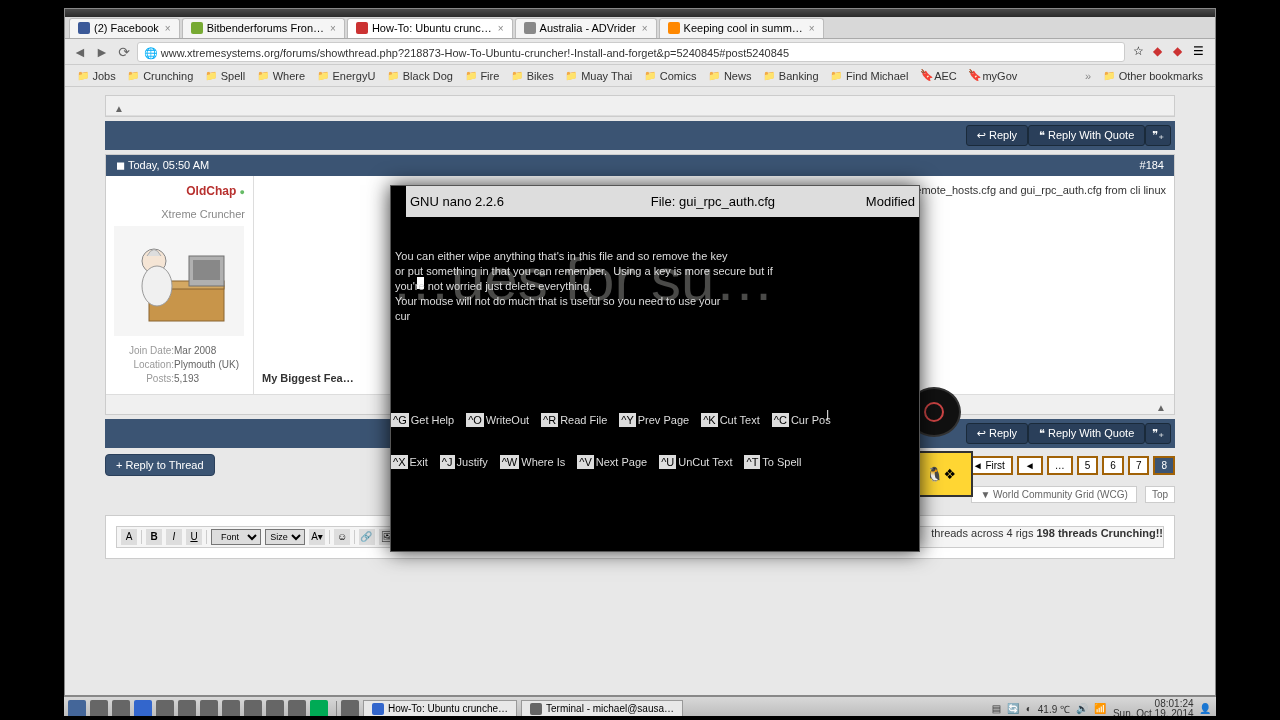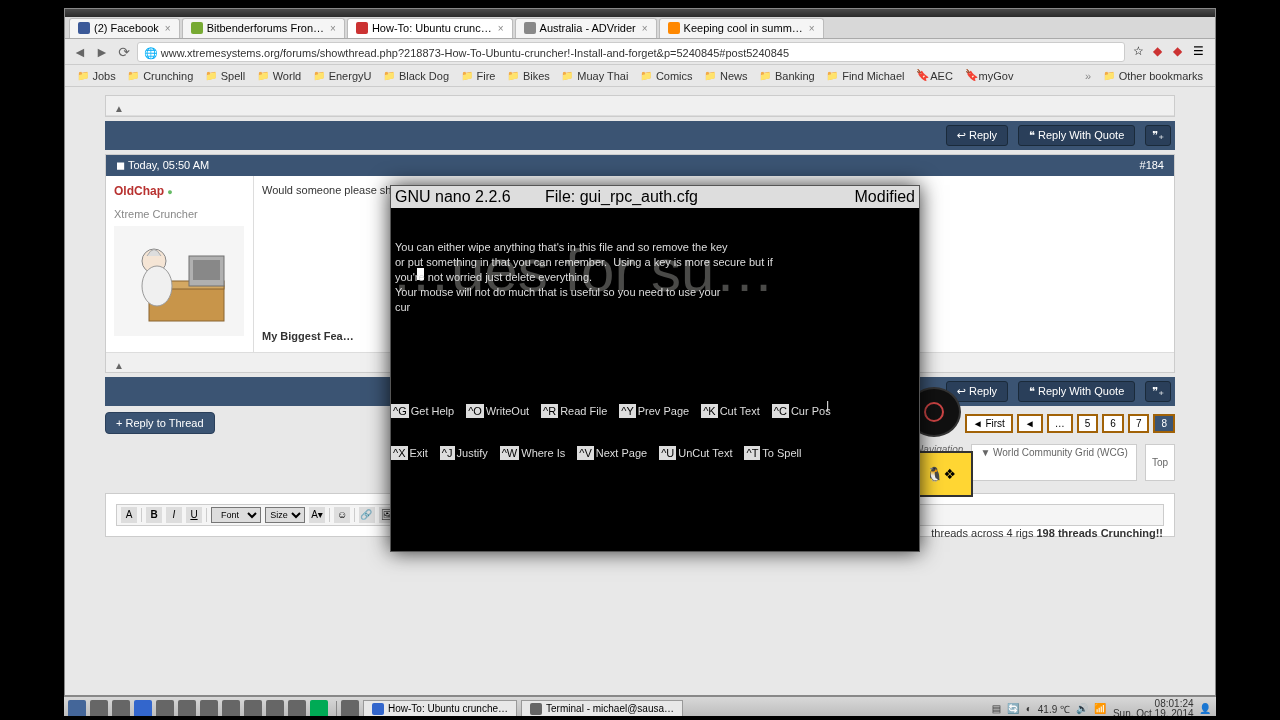--- a/index.html
+++ b/index.html
@@ -38,50 +38,50 @@
 .username { color: #b8312f; font-weight: bold; font-size: 12px; }
 .user-title { color: #888; margin: 10px 0 6px 0; }
 .avatar-box { width: 130px; height: 110px; background: #f5f5f5; display: flex; align-items: center; justify-content: center; margin-bottom: 8px; }
 .avatar-svg { width: 120px; height: 100px; }
 .user-stats { font-size: 10px; line-height: 14px; }
 .stat-row { display: flex; }
 .stat-label { width: 60px; color: #999; }
 .main-content { flex: 1; padding: 8px; font-size: 11px; color: #333; position: relative; }
 .sig-text { position: absolute; bottom: 10px; left: 8px; font-weight: bold; font-size: 11px; }
 .thread-count { position: absolute; font-size: 11px; color: #333; }
-.reply-bar { background: #3b5473; padding: 4px; display: flex; justify-content: flex-end; gap: 10px; }
+.reply-bar { background: #3b5473; padding: 4px; display: flex; justify-content: flex-end; gap: 0; }
 .reply-btn { background: #2a3f5a; border: 1px solid #1a2a3a; color: #fff; padding: 3px 10px; font-size: 11px; border-radius: 3px; }
 .reply-btn::before { margin-right: 4px; }
 
 .pagination-row { display: flex; align-items: center; padding: 6px 0; }
 .reply-thread-btn { background: #3b5473; color: #fff; padding: 4px 10px; font-size: 11px; border-radius: 4px; border: 1px solid #2a3f5a; }
 .page-controls { margin-left: auto; display: flex; align-items: center; gap: 4px; font-size: 11px; }
 .page-info { color: #666; margin-right: 6px; }
 .page-link { padding: 2px 6px; border: 2px solid #a16207; background: #fff; font-size: 10px; }
 .page-link.current { background: #3b5473; color: #fff; }
 
 .quick-nav { display: flex; justify-content: flex-end; padding: 4px 0; font-size: 10px; color: #666; gap: 8px; }
 .qn-label { font-style: italic; }
 .qn-dropdown { border: 1px solid #ccc; padding: 2px 8px; background: #fff; }
-.qn-top { border: 1px solid #ccc; padding: 12px 6px; background: #fff; }
+.qn-top { border: 1px solid #ccc; padding: 2px 6px; background: #fff; }
 
 .quick-reply-box { border: 1px solid #ccc; margin-top: 8px; }
 .qr-header { background: #3b5473; color: #fff; padding: 4px 10px; font-size: 11px; }
 .qr-body { padding: 10px; background: #fff; }
 .qr-toolbar { height: 22px; border: 1px solid #ccc; background: #f5f5f5; display: flex; align-items: center; gap: 4px; padding: 0 4px; }
 .qr-tool { width: 16px; height: 16px; background: #ddd; font-size: 10px; text-align: center; line-height: 16px; }
 
 
 .terminal-window { position: absolute; left: 325px; top: 98px; width: 530px; height: 367px; background: #000; border: 1px solid #555; box-shadow: 0 0 20px rgba(0,0,0,0.8); }
 .term-titlebar { height: 20px; background: linear-gradient(#5a5a5a, #3a3a3a); display: flex; align-items: center; color: #ddd; font-size: 11px; padding: 0 6px; }
 .term-title { flex: 1; text-align: center; }
 .term-close-btn { width: 60px; height: 16px; background: linear-gradient(#e85540, #c83520); border-radius: 3px; }
 .term-menubar { height: 18px; background: #ececec; display: flex; align-items: center; padding: 0 4px; font-size: 11px; }
 .term-menu { padding: 0 6px; }
-.term-header-line { background: #ddd; color: #000; font-family: monospace; font-size: 16px; padding: 2px 4px; display: flex; }
+.term-header-line { background: #ddd; color: #000; font-family: monospace; font-size: 13px; padding: 8px 4px; display: flex; margin-left: 15px; }
 .term-body { padding: 4px; font-family: monospace; font-size: 11px; color: #ddd; line-height: 14px; white-space: pre-wrap; position: relative; height: 280px; }
 .term-cursor { position: absolute; background: #fff; width: 7px; height: 12px; }
 .wm-text { position: absolute; font-size: 60px; color: #4a4a48; font-weight: 300; z-index: 0; pointer-events: none; }
 .term-footer { position: absolute; bottom: 0; left: 0; right: 0; font-family: monospace; font-size: 11px; color: #000; }
 .term-help-row { display: flex; }
 .term-key { background: #ddd; color: #000; padding: 0 2px; margin-right: 2px; }
 .term-action { color: #ddd; padding-right: 12px; }
 
 .badge-circle { position: absolute; width: 54px; height: 50px; background: #111; border: 2px solid #333; border-radius: 50% 50% 50% 50%; right: 254px; top: 300px; }
 .badge-square { position: absolute; width: 64px; height: 46px; background: #ffd633; border: 2px solid #333; right: 242px; top: 364px; display: flex; align-items: center; justify-content: center; }
@@ -148,21 +148,21 @@
       <span class="addr-icon" style="color:#c33">◆</span>
       <span class="addr-icon" style="color:#c33">◆</span>
       <span class="addr-icon">☰</span>
     </div>
   </div>
 
   <div class="bookmarks-bar">
     <span class="bm bm-folder">Jobs</span>
     <span class="bm bm-folder">Crunching</span>
     <span class="bm bm-folder">Spell</span>
-    <span class="bm bm-folder">World</span>
+    <span class="bm bm-folder">Where</span>
     <span class="bm bm-folder">EnergyU</span>
     <span class="bm bm-folder">Black Dog</span>
     <span class="bm bm-folder">Fire</span>
     <span class="bm bm-folder">Bikes</span>
     <span class="bm bm-folder">Muay Thai</span>
     <span class="bm bm-folder">Comics</span>
     <span class="bm bm-folder">News</span>
     <span class="bm bm-folder">Banking</span>
     <span class="bm bm-folder">Find Michael</span>
     <span class="bm">🔖 <span>AEC</span></span>
@@ -177,40 +177,54 @@
 
       <div class="post-block" style="height:22px;">
         <div class="warning-bar"><span class="warn-icon">▲</span></div>
       </div>
       <div class="reply-bar">
         <span class="reply-btn">↩ <span>Reply</span></span>
         <span class="reply-btn">❝ <span>Reply With Quote</span></span>
         <span class="reply-btn" style="padding:3px 6px">❞₊</span>
       </div>
 
-      <div class="post-block" style="margin-top:4px;">
+      <div class="post-block" style="margin-top:4px;text-align:right;">
         <div class="post-header">
           <span>◼ <span>Today, 05:50 AM</span></span>
           <span>#184</span>
         </div>
         <div class="post-body">
           <div class="user-sidebar">
             <div class="username"><span>OldChap</span> <span style="color:#6b6;font-size:9px">●</span></div>
             <div class="user-title">Xtreme Cruncher</div>
             <div class="avatar-box">
               <svg class="avatar-svg" viewBox="0 0 120 100">
                 <rect x="30" y="55" width="75" height="35" fill="#c8954a" stroke="#8a6530"></rect>
                 <rect x="30" y="50" width="75" height="8" fill="#d4a862" stroke="#8a6530"></rect>
                 <rect x="70" y="25" width="35" height="30" fill="#b0b0b0" stroke="#707070"></rect>
                 <rect x="74" y="29" width="27" height="20" fill="#888"></rect>
                 <circle cx="35" cy="30" r="12" fill="#f5e5d5" stroke="#888"></circle>
                 <path d="M28 25 Q35 12 42 25" fill="#ddd" stroke="#aaa"></path>
                 <ellipse cx="38" cy="55" rx="15" ry="20" fill="#f0f0f0" stroke="#999"></ellipse>
               </svg>
             </div>
+            <div class="user-stats">
+              <div class="stat-row">
+                  <span class="stat-label">Join Date:</span>
+                  <span>Mar 2008</span>
+                </div>
+              <div class="stat-row">
+                  <span class="stat-label">Location:</span>
+                  <span>Plymouth (UK)</span>
+                </div>
+              <div class="stat-row">
+                  <span class="stat-label">Posts:</span>
+                  <span>5,193</span>
+                </div>
+            </div>
           </div>
           <div class="main-content">
             <div>Would someone please show how to set up remote_hosts.cfg and gui_rpc_auth.cfg from cli linux</div>
             <div class="sig-text">My Biggest Fea…</div>
           </div>
         </div>
         <div class="warning-bar" style="border-top:1px solid #ddd;border-bottom:none"><span class="warn-icon">▲</span></div>
       </div>
       <div class="thread-count" style="right:52px;top:440px;"><span>threads across 4 rigs</span> <b>198 threads Crunching!!</b></div>
       <div class="reply-bar">
@@ -272,21 +286,21 @@
     <div class="badge-circle">
         <div style="width:20px;height:20px;border:2px solid #c44;border-radius:50%;margin:13px auto"></div>
       </div>
     <div class="badge-square">
         <span style="font-size:14px">🐧❖</span>
       </div>
 
     <div class="terminal-window">
       <div class="term-header-line">
         <span style="width:150px">GNU nano 2.2.6</span>
-        <span style="flex:1;">File: gui_rpc_auth.cfg</span>
+        <span style="flex:1;text-align:center">File: gui_rpc_auth.cfg</span>
         <span>Modified</span>
       </div>
       <div class="term-body">
 <span class="wm-text" style="top:56px;left:0;">…ues for su…</span>
 <span style="position:relative;z-index:1">You can either wipe anything that's in this file and so remove the key
 or put something in that you can remember.  Using a key is more secure but if
 you're not worried just delete everything.
 Your mouse will not do much that is useful so you need to use your
 cur</span><span class="term-cursor" style="top:60px;left:26px"></span>
 <span style="position:absolute;right:90px;top:190px;color:#fff">|</span>

